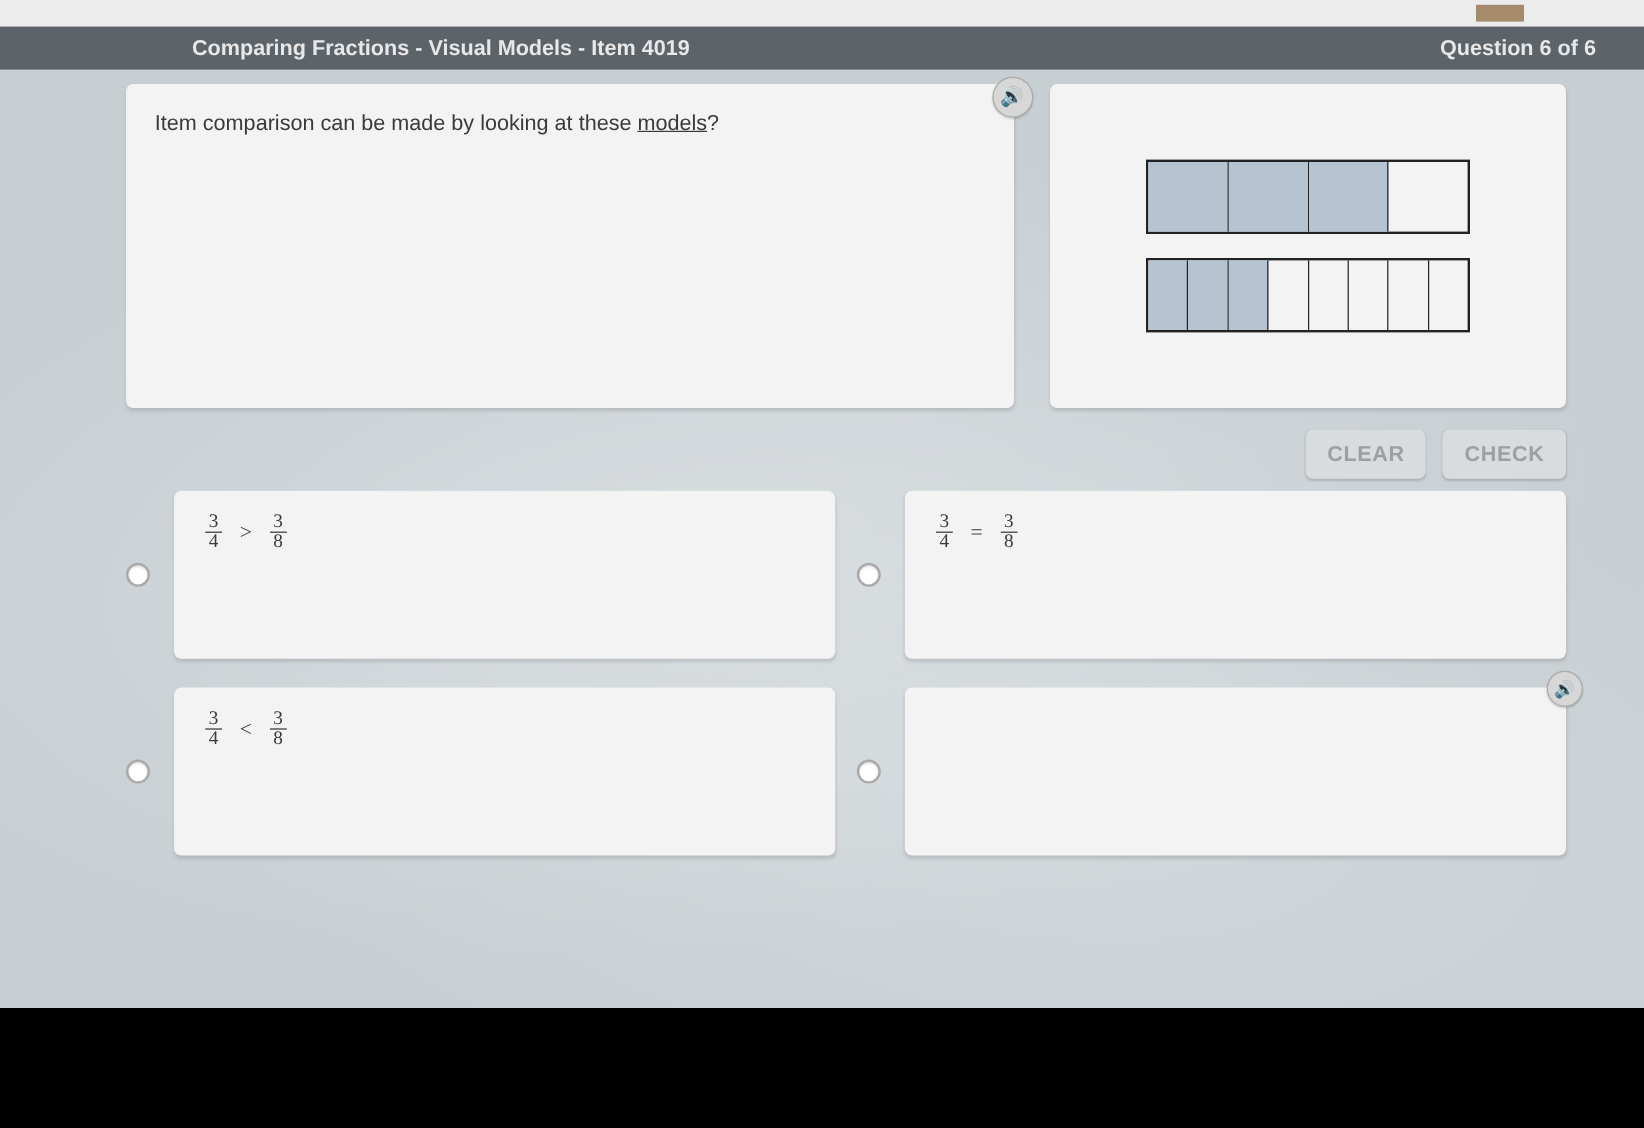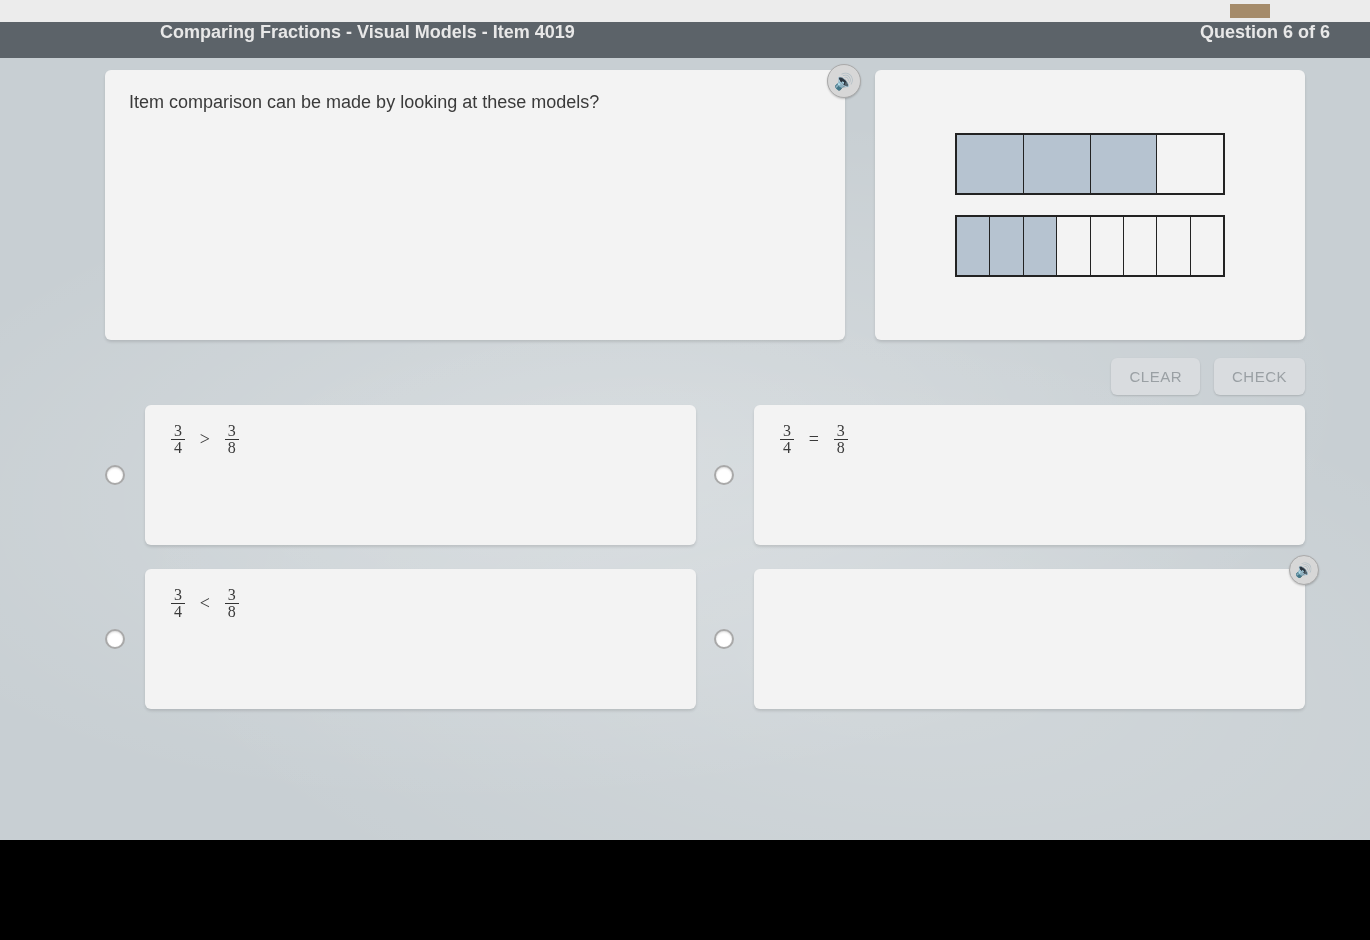--- a/index.html
+++ b/index.html
@@ -1,32 +1,32 @@
 <!DOCTYPE html>
 <html><head>
 <meta charset="utf-8">
 <style>
   * { box-sizing: border-box; margin: 0; padding: 0; }
   html, body { width: 1370px; height: 940px; font-family: Arial, Helvetica, sans-serif; background:#000; }
   .screen { width:1370px; height:940px; background:#c8cfd3; position:relative; overflow:hidden; }
   .top-strip { height:22px; background:#ececec; position:relative; }
   .top-strip::after{content:"";position:absolute;right:100px;top:4px;width:40px;height:14px;background:#a58b6a;}
-  .header-bar { height:36px; background:#5c6369; display:flex; align-items:flex-start; justify-content:space-between; padding:0 40px 0 160px; color:#e8e8e8; font-weight:bold; font-size:18px; }
+  .header-bar { height:36px; background:#5c6369; display:flex; align-items:center; justify-content:space-between; padding:0 40px 0 160px; color:#e8e8e8; font-weight:bold; font-size:18px; }
   .content { position:relative; padding:12px 65px 0 105px; height:calc(100% - 58px - 100px); }
   .row1 { display:flex; gap:30px; }
   .question-card { position:relative; flex:0 0 740px; height:270px; background:#f3f3f3; border-radius:6px; padding:22px 24px; box-shadow:0 2px 3px rgba(0,0,0,.12); font-size:18px; color:#3a3a3a; }
-  .question-card .underlined { }
+  .question-card .underlined { text-decoration: underline; }
   .audio-btn { position:absolute; top:-6px; right:-16px; width:34px; height:34px; border-radius:50%; background:#d7d7d7; border:1px solid #aaa; display:flex; align-items:center; justify-content:center; font-size:16px; color:#333; box-shadow:0 1px 2px rgba(0,0,0,.2);}
   .model-card { flex:1; height:270px; background:#f3f3f3; border-radius:6px; display:flex; flex-direction:column; align-items:center; justify-content:center; gap:20px; box-shadow:0 2px 3px rgba(0,0,0,.12); }
   .fraction-bar { width:270px; height:62px; border:2px solid #222; display:flex; }
   .fraction-bar .cell { flex:1; border-right:1px solid #222; }
   .fraction-bar .cell:last-child { border-right:none; }
   .fraction-bar .shaded { background:#b6c3d0; }
   .btn-row { display:flex; justify-content:flex-end; gap:14px; padding:18px 0 10px 0; }
-  .btn { padding:10px 18px; border-radius:6px; background:#d9dcdf; color:#9aa0a4; font-weight:normal; font-size:15px; letter-spacing:.5px; border:none; box-shadow:0 1px 2px rgba(0,0,0,.15);}
+  .btn { padding:10px 18px; border-radius:6px; background:#d9dcdf; color:#9aa0a4; font-weight:bold; font-size:18px; letter-spacing:.5px; border:none; box-shadow:0 1px 2px rgba(0,0,0,.15);}
   .answers { display:grid; grid-template-columns: 22px 1fr 22px 1fr; column-gap:18px; row-gap:24px; align-items:center; }
   .radio { width:20px; height:20px; border-radius:50%; background:#fff; border:2px solid #a9a9a9; align-self:center; box-shadow:inset 0 1px 2px rgba(0,0,0,.15);}
   .answer-card { position:relative; height:140px; background:#f3f3f3; border-radius:6px; padding:18px 20px; font-size:17px; color:#3a3a3a; box-shadow:0 2px 3px rgba(0,0,0,.12); line-height:1.5; }
   .answer-card .audio-small { position:absolute; top:-14px; right:-14px; width:30px; height:30px; border-radius:50%; background:#d7d7d7; border:1px solid #aaa; display:flex; align-items:center; justify-content:center; font-size:14px; color:#333; box-shadow:0 1px 2px rgba(0,0,0,.2);}
   .frac { display:inline-flex; flex-direction:column; align-items:center; font-family:"Times New Roman", serif; font-size:16px; line-height:1; vertical-align:middle; margin:0 6px;}
   .frac .num { border-bottom:1px solid #333; padding:0 3px;}
   .frac .den { padding:0 3px;}
   .op { font-family:"Times New Roman", serif; font-size:18px; margin:0 4px; vertical-align:middle;}
   .bottom-black { position:absolute; left:0; right:0; bottom:0; height:100px; background:#000; }
   

